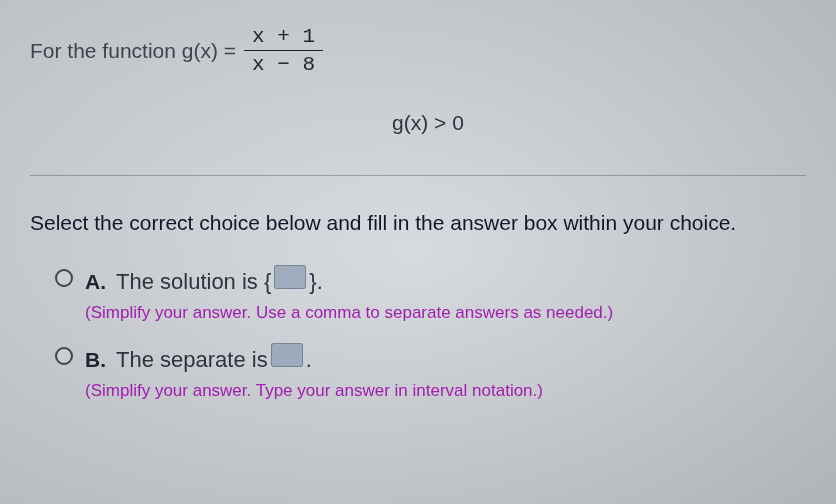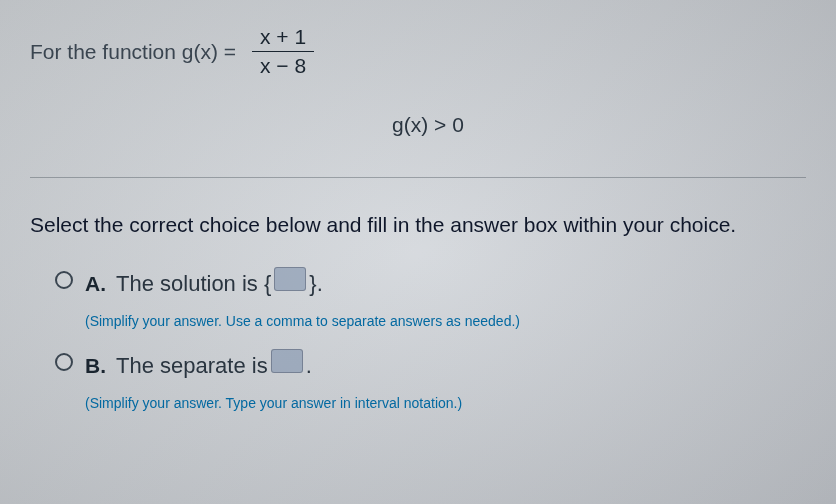--- a/index.html
+++ b/index.html
@@ -38,23 +38,24 @@
       font-size: 21px;
       color: #3a4550;
       margin-bottom: 35px;
       flex-wrap: wrap;
     }
     .fraction {
       display: inline-flex;
       flex-direction: column;
       align-items: center;
       vertical-align: middle;
-      margin: 0 16px;
+      margin: 0 8px;
       font-size: 21px;
       color: #1a2530;
+      font-family: Liberation Mono, monospace;
     }
     .fraction .num {
       padding: 0 8px 2px 8px;
       border-bottom: 1.5px solid #1a2530;
     }
     .fraction .den {
       padding: 2px 8px 0 8px;
     }
     .inequality {
       font-size: 21px;
@@ -106,23 +107,23 @@
       display: inline-block;
       width: 32px;
       height: 24px;
       background: rgba(120,140,170,0.55);
       border: 1px solid rgba(80,90,110,0.5);
       border-radius: 3px;
       vertical-align: middle;
       margin: 0 3px;
     }
     .hint {
-      font-size: 14px;
-      color: #0369a1;
-      margin-top: 16px;
+      font-size: 17px;
+      color: #a21caf;
+      margin-top: 8px;
     }
     .line1 {
       display: flex;
       align-items: baseline;
       flex-wrap: wrap;
     }
   </style>
 </head>
 <body>
 

